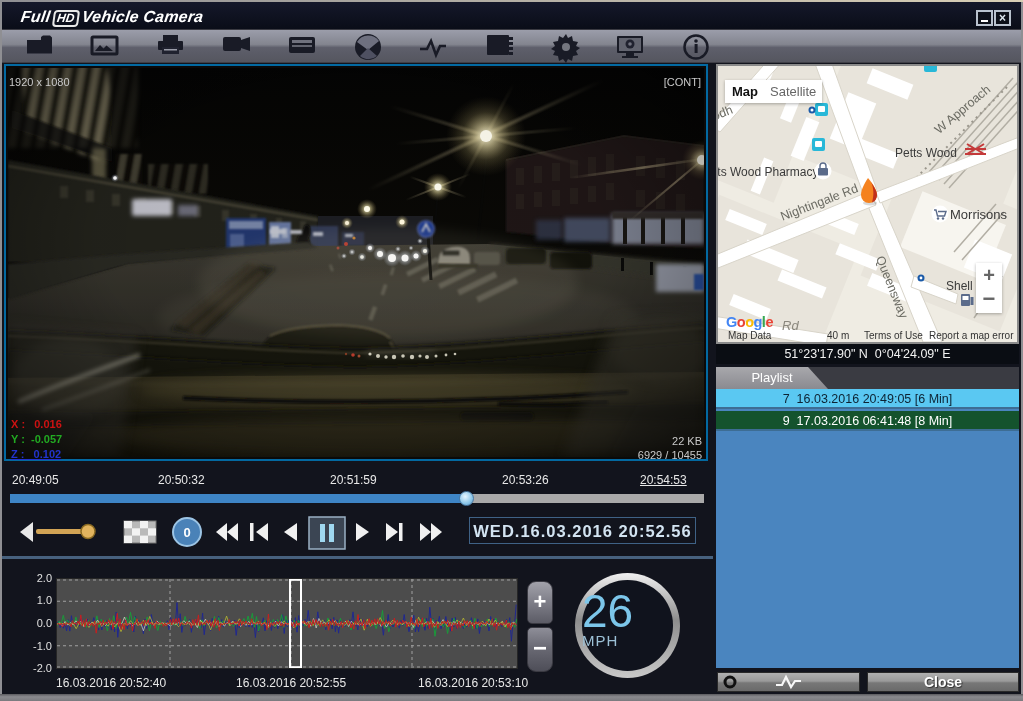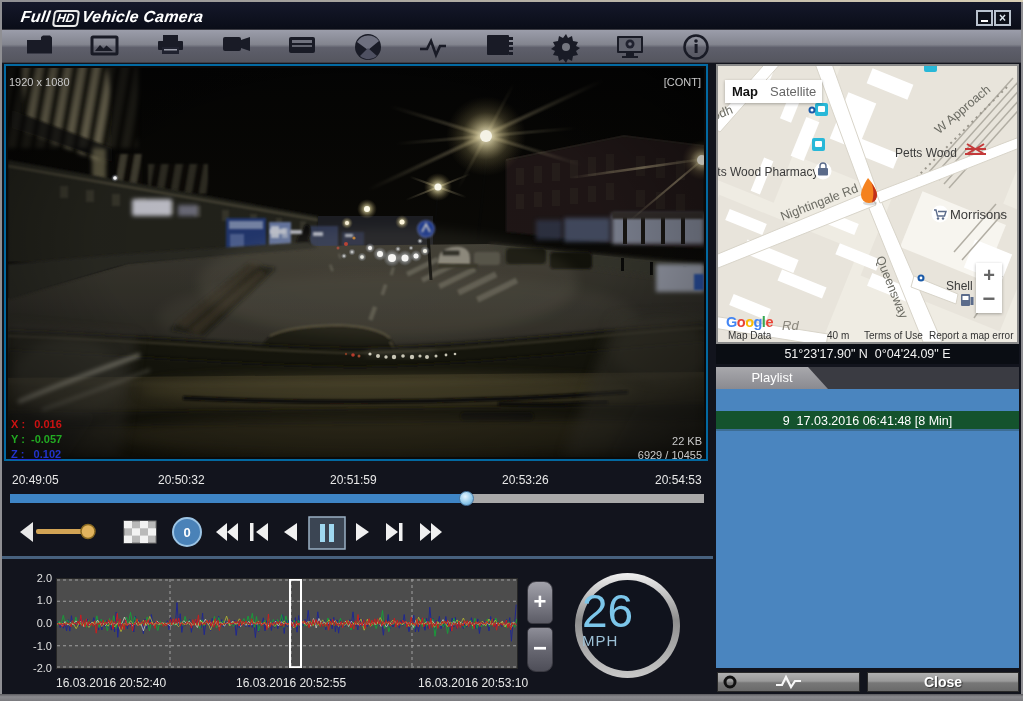--- a/index.html
+++ b/index.html
@@ -439,21 +439,21 @@
     <div class="ov" style="left:5px;top:352px;color:#cc1212;font-weight:bold;">X :&nbsp;&nbsp;&nbsp;0.016</div>
     <div class="ov" style="left:5px;top:367px;color:#22aa22;font-weight:bold;">Y :&nbsp;&nbsp;-0.057</div>
     <div class="ov" style="left:5px;top:382px;color:#2233cc;font-weight:bold;text-decoration:underline;">Z :&nbsp;&nbsp;&nbsp;0.102</div>
     <div class="ov" style="right:4px;top:369px;">22 KB</div>
     <div class="ov" style="right:4px;top:383px;">6929 / 10455</div>
   </div>
   <div class="tlabel abs" style="left:12px;">20:49:05</div>
   <div class="tlabel abs" style="left:158px;">20:50:32</div>
   <div class="tlabel abs" style="left:330px;">20:51:59</div>
   <div class="tlabel abs" style="left:502px;">20:53:26</div>
-  <div class="tlabel abs" style="left:655px;">20:54:53</div>
+  <div class="tlabel abs" style="left:640px;text-decoration:underline;">20:54:53</div>
   <div id="pbar" class="abs">
       <div id="pfill" class="abs"></div>
     </div>
   <div id="pthumb" class="abs"></div>
   <div id="controls" class="abs" style="left:0;top:510px;width:713px;height:46px;">
     <svg width="713" height="46" style="position:absolute;left:0;top:0;">
 
       <path d="M33 12 v20 l-13 -10 z" fill="#e8e8e8"></path>
 
       <rect x="36" y="19" width="57" height="5" rx="2" fill="#d2a455"></rect>
@@ -485,20 +485,21 @@
           <rect x="399" y="13" width="3.5" height="18"></rect>
         <path d="M420 13 v18 l11 -9 z"></path>
           <path d="M431 13 v18 l11 -9 z"></path>
       </g>
 
       <rect x="309" y="7" width="36" height="32" fill="#3b4553" stroke="#9ab0c4" stroke-width="1.5"></rect>
       <rect x="320" y="14" width="5" height="18" fill="#9fd8f0"></rect>
       <rect x="329" y="14" width="5" height="18" fill="#9fd8f0"></rect>
     </svg>
   </div>
+  <div id="datebox" class="abs">WED.16.03.2016 20:52.56</div>
   <div id="blueline" class="abs"></div>
   <div class="ylab abs" style="top:572px;">2.0</div>
   <div class="ylab abs" style="top:594px;">1.0</div>
   <div class="ylab abs" style="top:617px;">0.0</div>
   <div class="ylab abs" style="top:640px;">-1.0</div>
   <div class="ylab abs" style="top:662px;">-2.0</div>
   <div id="gbox" class="abs">
       <svg width="460" height="89" style="position:absolute;left:0;top:0;">
         <g stroke="#a0a0a0" stroke-width="1" stroke-dasharray="3,3">
           <line x1="113" y1="0" x2="113" y2="89"></line>
@@ -656,20 +657,21 @@
     <div class="abs" style="left:10px;top:264px;color:#333;font-size:10px;">Map Data</div>
     <div class="abs" style="left:109px;top:264px;color:#333;font-size:10px;">40 m</div>
     <div class="abs" style="left:146px;top:264px;color:#333;font-size:10px;">Terms of Use</div>
     <div class="abs" style="left:211px;top:264px;color:#333;font-size:10px;">Report a map error</div>
   </div>
     </div>
   <div id="coords" class="abs">51°23'17.90" N&nbsp;&nbsp;0°04'24.09" E</div>
   <div id="plhead" class="abs"></div>
   <div id="pltab" class="abs">Playlist</div>
   <div id="plbody" class="abs">
+    <div id="row1" class="plrow">7&nbsp;&nbsp;16.03.2016 20:49:05 [6 Min]</div>
     <div id="row2" class="plrow">9&nbsp;&nbsp;17.03.2016 06:41:48 [8 Min]</div>
   </div>
   <div class="bbtn abs" style="left:717px;width:143px;">
     <svg width="141" height="18" style="position:absolute;left:0;top:0;">
       <circle cx="12" cy="9" r="5" fill="none" stroke="#111" stroke-width="3"></circle>
       <path d="M58 12 h6 l4 -8 5 10 4 -6 h6" fill="none" stroke="#f8f8f8" stroke-width="2.2"></path>
     </svg>
   </div>
   <div class="bbtn abs" style="left:867px;width:152px;color:#fff;font-weight:bold;font-size:14px;text-align:center;line-height:18px;text-shadow:1px 1px 1px #333;">Close</div>
   <div id="bleft" class="abs"></div>

